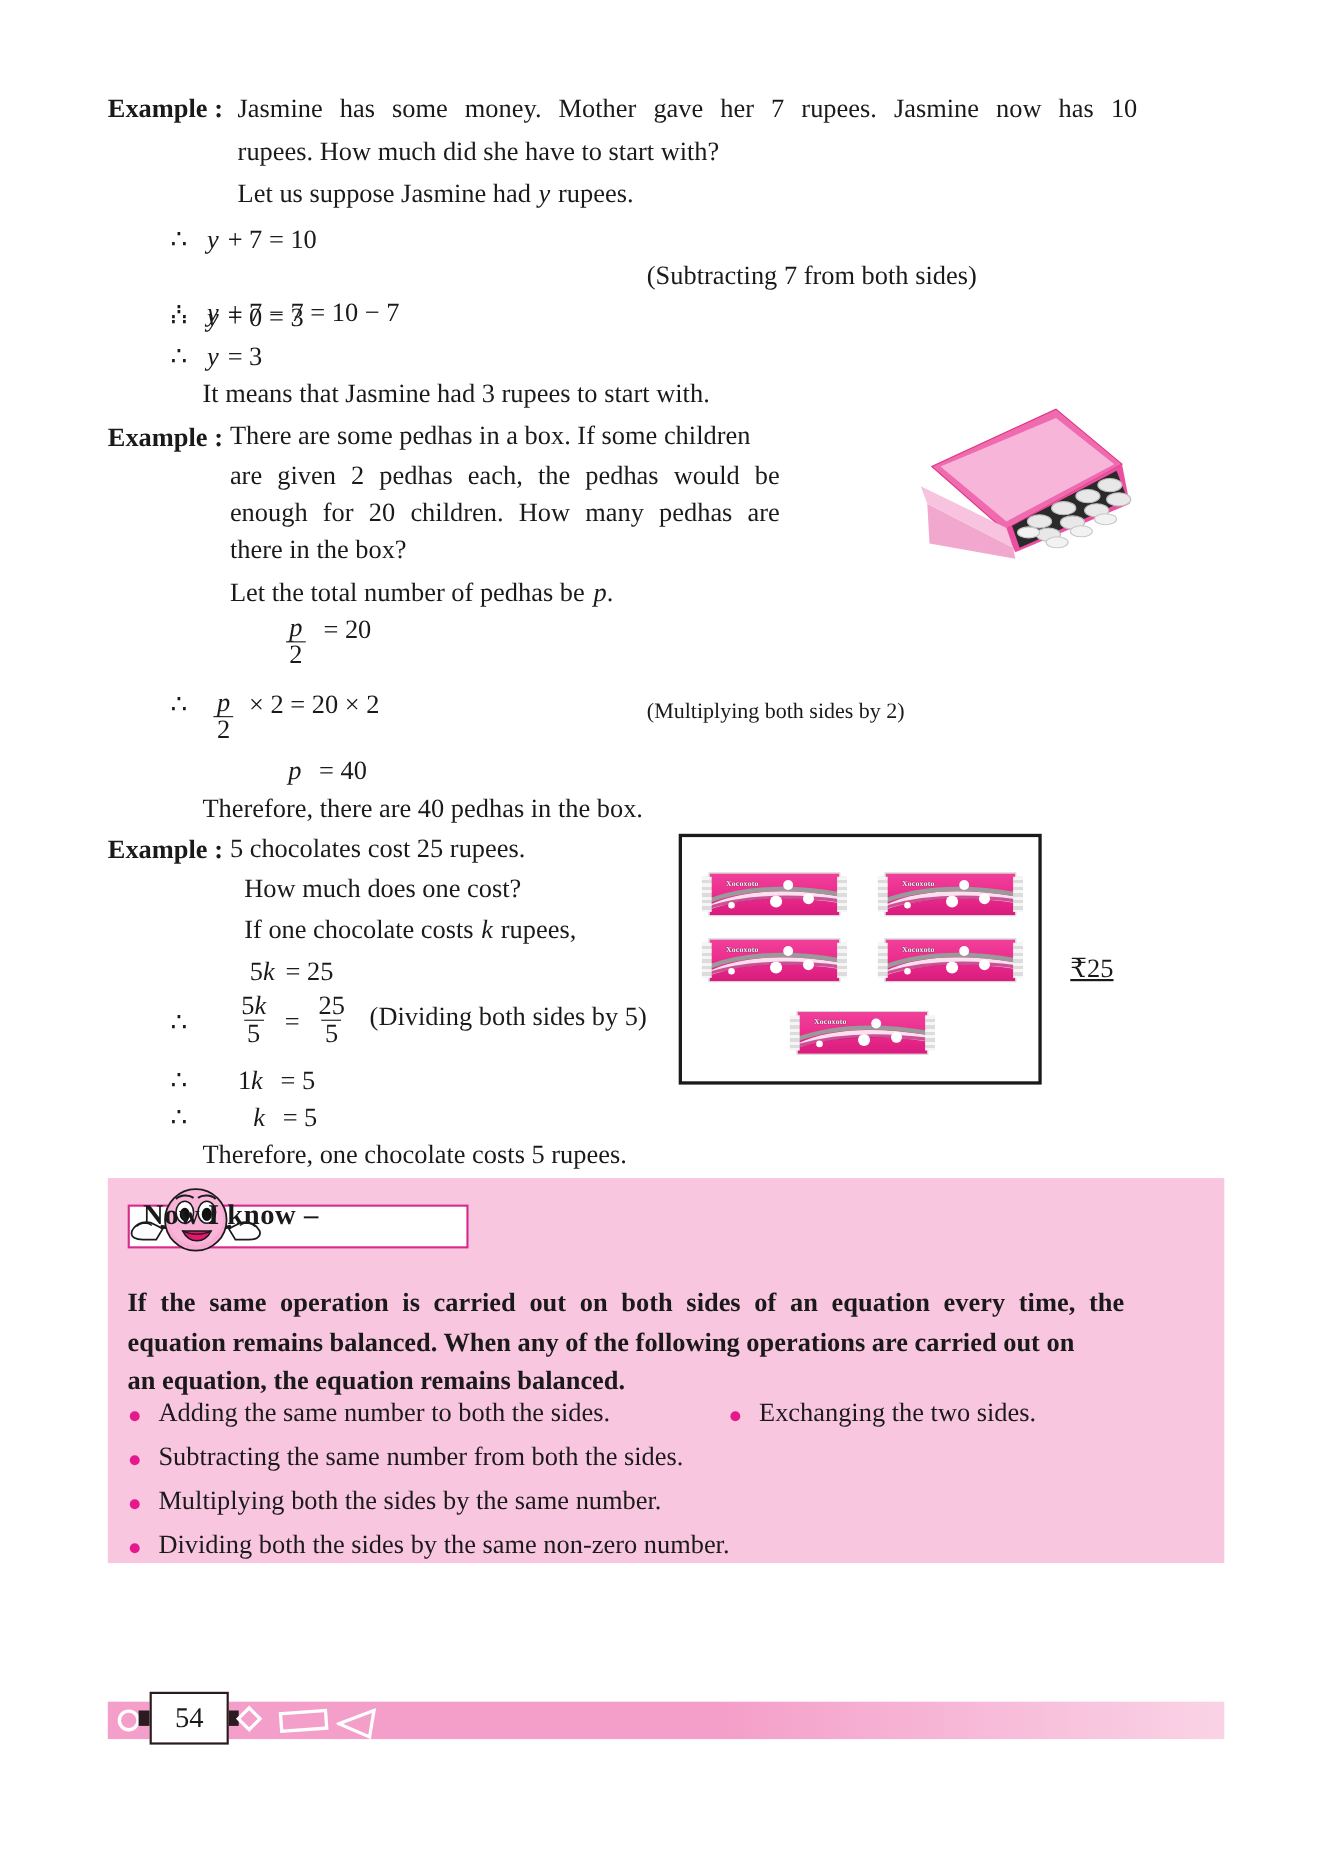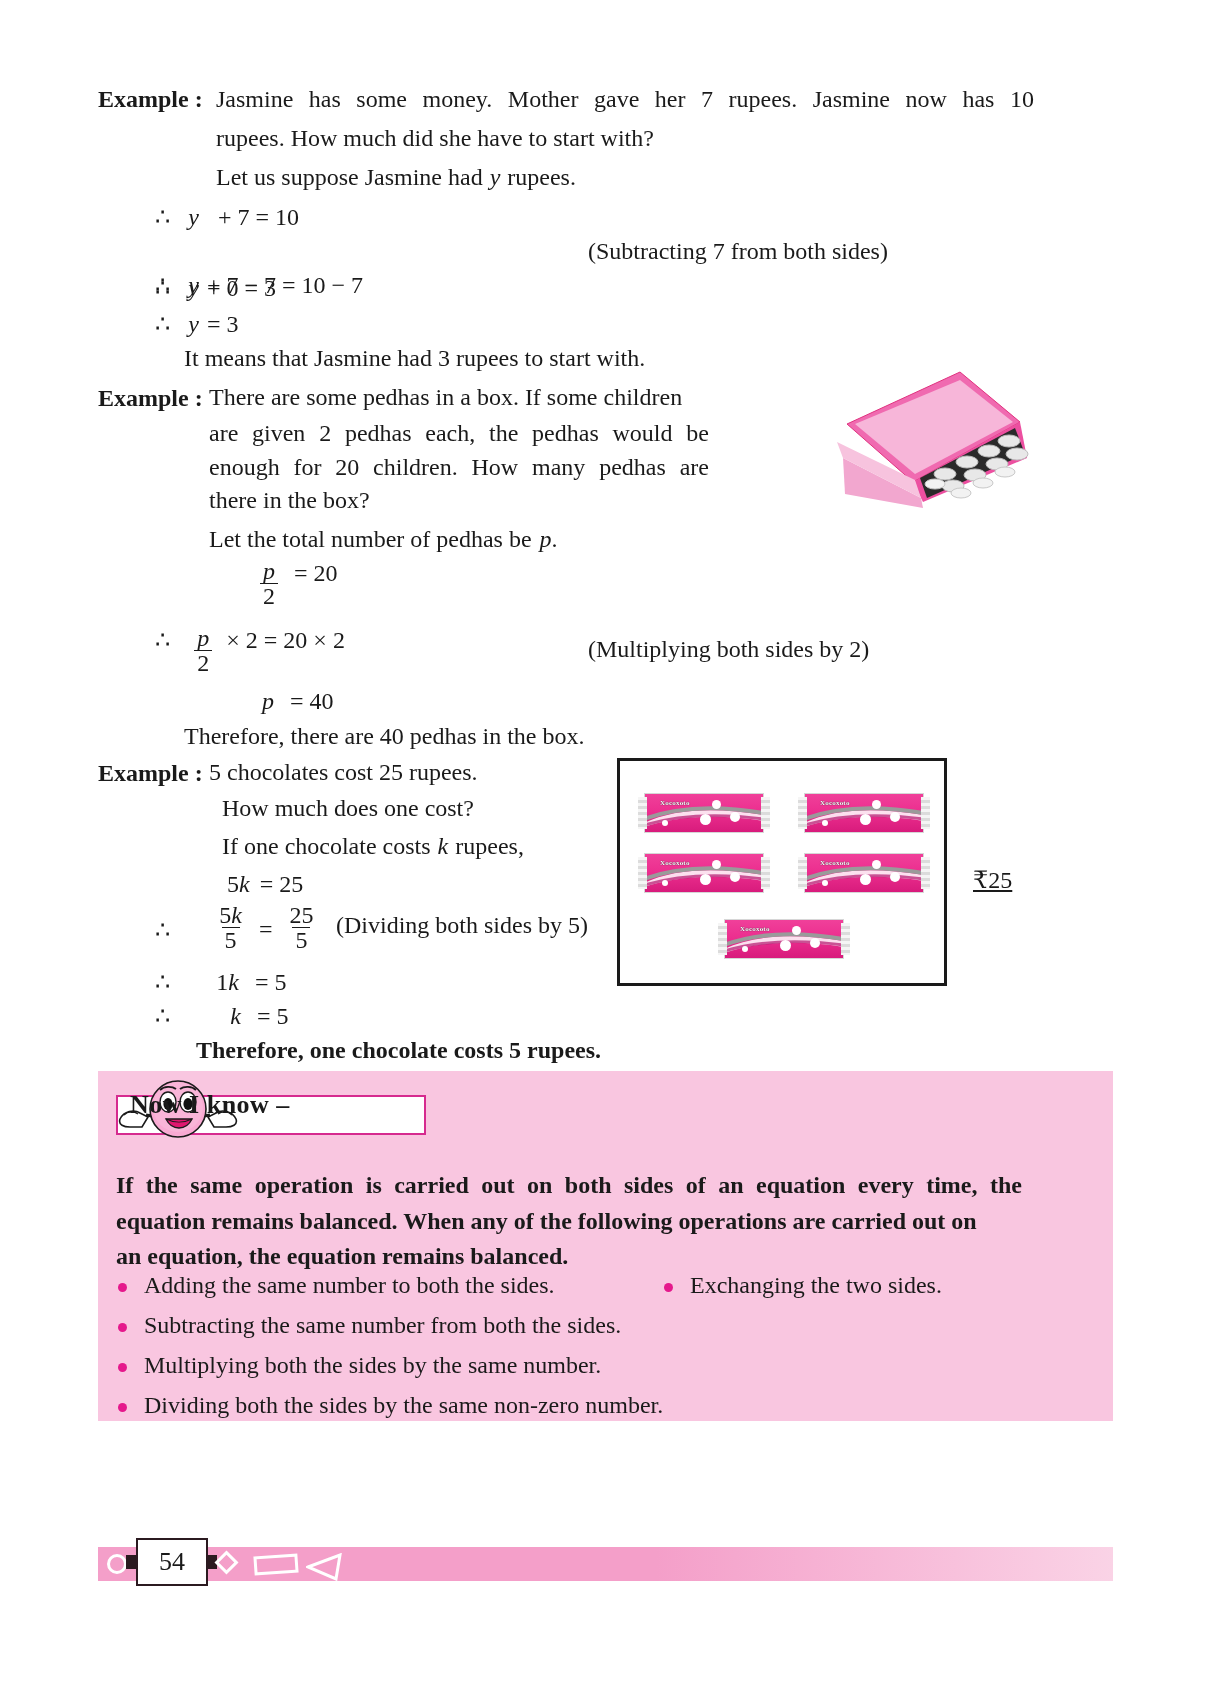--- a/index.html
+++ b/index.html
@@ -168,21 +168,21 @@
 
   <div class="row" style="left:216px;top:164px;font-size:24px;">
     <span>Let us suppose Jasmine had</span>
     <i class="var" style="margin:0 7px;">y</i>
     <span>rupees.</span>
   </div>
 
   <div class="row" style="left:155px;top:203px;font-size:24px;">
     <span>∴</span>
     <i class="var" style="margin-left:18px;">y</i>
-    <span style="margin-left:19px;">+ 7 = 10</span>
+    <span style="margin-left:8px;">+ 7 = 10</span>
   </div>
 
   <div class="row" style="left:155px;top:238px;font-size:24px;">
     <span>∴</span>
     <i class="var" style="margin-left:18px;">y</i>
     <span style="margin-left:8px;margin-top:34px;">+ 7 − 7 = 10 − 7</span>
   </div>
   <div style="position:absolute;left:588px;top:238px;font-size:24px;">(Subtracting 7 from both sides)</div>
 
   <div class="row" style="left:155px;top:274px;font-size:24px;">
@@ -244,21 +244,21 @@
   </div>
 
   <div class="row" style="left:155px;top:626px;font-size:24px;">
     <span>∴</span>
     <span class="frac" style="margin-left:24px;">
       <span class="num"><i class="var">p</i></span>
       <span class="den">2</span>
     </span>
     <span style="margin-left:12px;">× 2  =  20 × 2</span>
   </div>
-  <div style="position:absolute;left:588px;top:636px;font-size:24px;">(Multiplying both sides by 2)</div>
+  <div style="position:absolute;left:588px;top:636px;font-size:20px;">(Multiplying both sides by 2)</div>
 
   <div class="row" style="left:262px;top:688px;font-size:24px;">
     <i class="var">p</i>
     <span style="margin-left:16px;">=  40</span>
   </div>
 
   <div class="body-txt" style="position:absolute;left:184px;top:724px;">Therefore, there are 40 pedhas in the box.</div>
 
   <div class="pedha-wrap">
     <svg width="260" height="150" viewBox="0 0 260 150">
@@ -328,21 +328,21 @@
     <i class="var">k</i>
     <span style="margin-left:16px;">=  5</span>
   </div>
 
   <div class="row" style="left:155px;top:1002px;font-size:24px;">
     <span>∴</span>
     <i class="var" style="margin-left:60px;">k</i>
     <span style="margin-left:16px;">=  5</span>
   </div>
 
-  <div class="body-txt" style="position:absolute;left:196px;top:1038px;font-weight:bold;">Therefore, one chocolate costs 5 rupees.</div>
+  <div class="body-txt" style="position:absolute;left:184px;top:1038px;">Therefore, one chocolate costs 5 rupees.</div>
 
   <div class="choco-panel">
     <div class="choco" style="left:18px;top:32px;">
       <div class="bar"></div>
       <div class="wave">
         <svg width="120" height="22" viewBox="0 0 120 22" preserveAspectRatio="none">
           <path d="M0,18 C30,4 70,2 120,10 L120,16 C70,8 30,12 0,22 Z" fill="#ffffff" opacity=".85"></path>
           <path d="M0,14 C32,2 72,0 120,8" stroke="#9a9a9a" stroke-width="4" fill="none"></path>
           <path d="M0,20 C34,10 74,8 120,14" stroke="#b3166e" stroke-width="3" fill="none" opacity=".7"></path>
         </svg>

